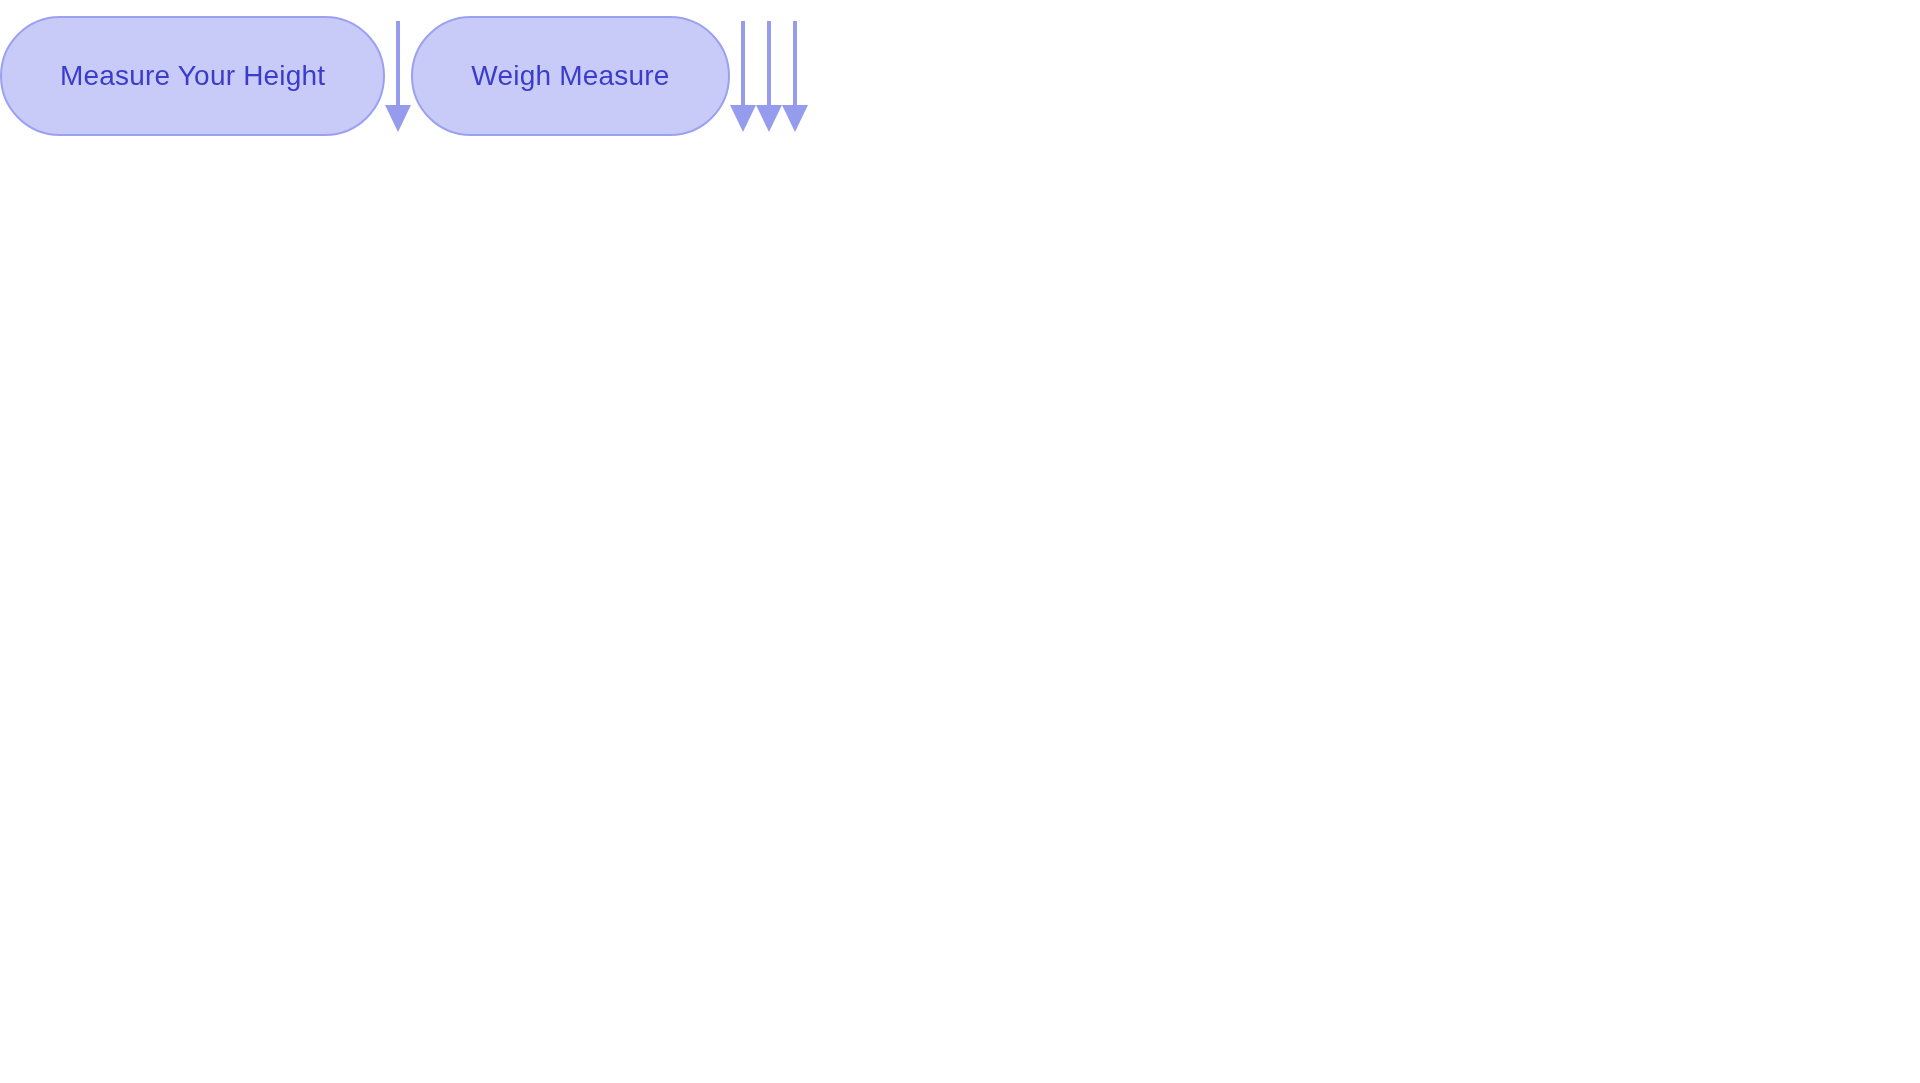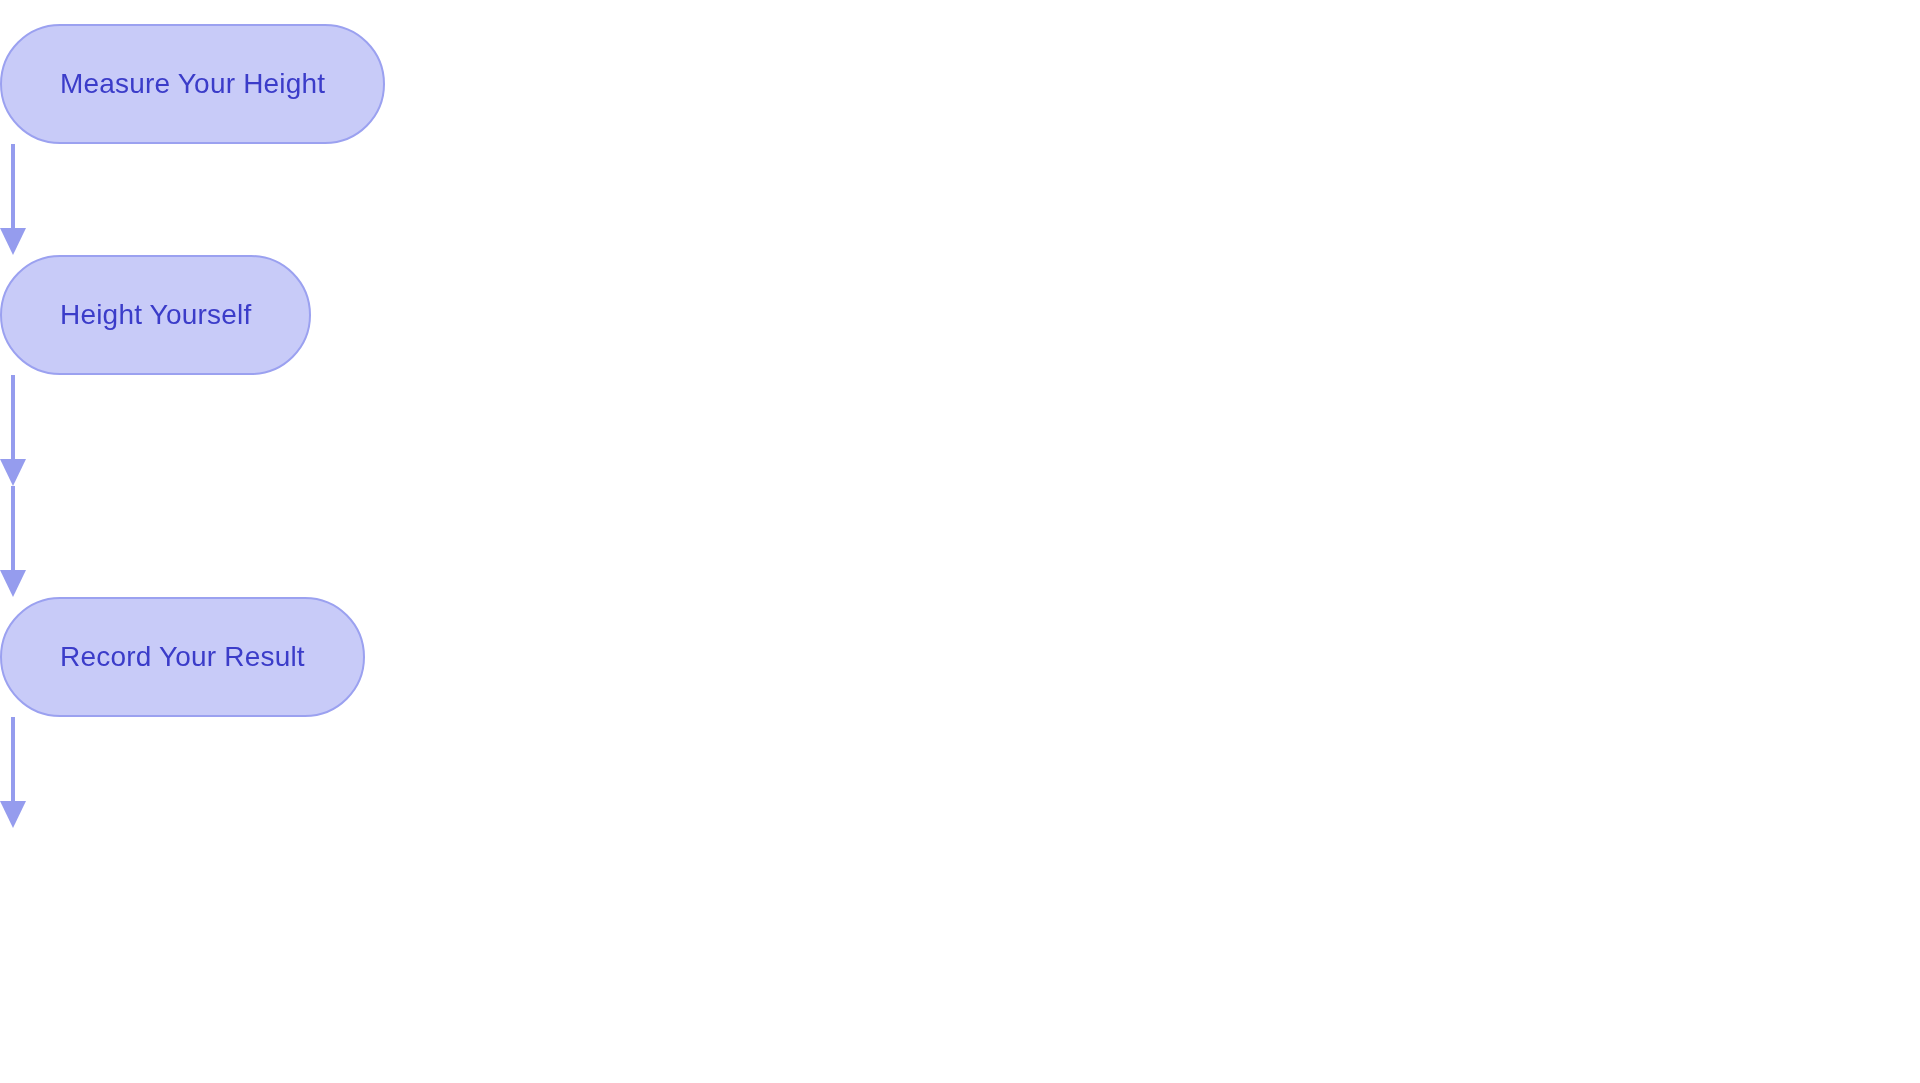--- a/index.html
+++ b/index.html
@@ -11,25 +11,25 @@
   .canvas {
     position: relative;
     width: 1920px;
     height: 1083px;
     background: var(--bg, #ffffff);
     overflow: hidden;
   }
   .flow-column {
     position: absolute;
     left: 0;
-    top: 24px;
+    top: 16px;
     width: 100%;
     display: flex;
-    flex-direction: column;
-    align-items: flex-start;
+    flex-direction: row;
+    align-items: center;
   }
   .flow-node {
     height: 120px;
     padding: 0 58px;
     box-sizing: border-box;
     display: flex;
     align-items: center;
     justify-content: center;
     background: var(--node-fill, #c8cbf8);
     border: 2px solid var(--node-border, #9ba1f0);
@@ -71,37 +71,34 @@
     <div class="flow-node">
       <span>Measure Your Height</span>
     </div>
 
     <div class="flow-arrow">
       <div class="shaft"></div>
       <div class="head"></div>
     </div>
 
     <div class="flow-node">
-      <span>Height Yourself</span>
+      <span>Weigh Measure</span>
     </div>
 
     <div class="flow-arrow">
       <div class="shaft"></div>
       <div class="head"></div>
     </div>
 
 
     <div class="flow-arrow">
       <div class="shaft"></div>
       <div class="head"></div>
     </div>
 
-    <div class="flow-node">
-      <span>Record Your Result</span>
-    </div>
 
     <div class="flow-arrow">
       <div class="shaft"></div>
       <div class="head"></div>
     </div>
 
 
   </div>
 </div>
 

